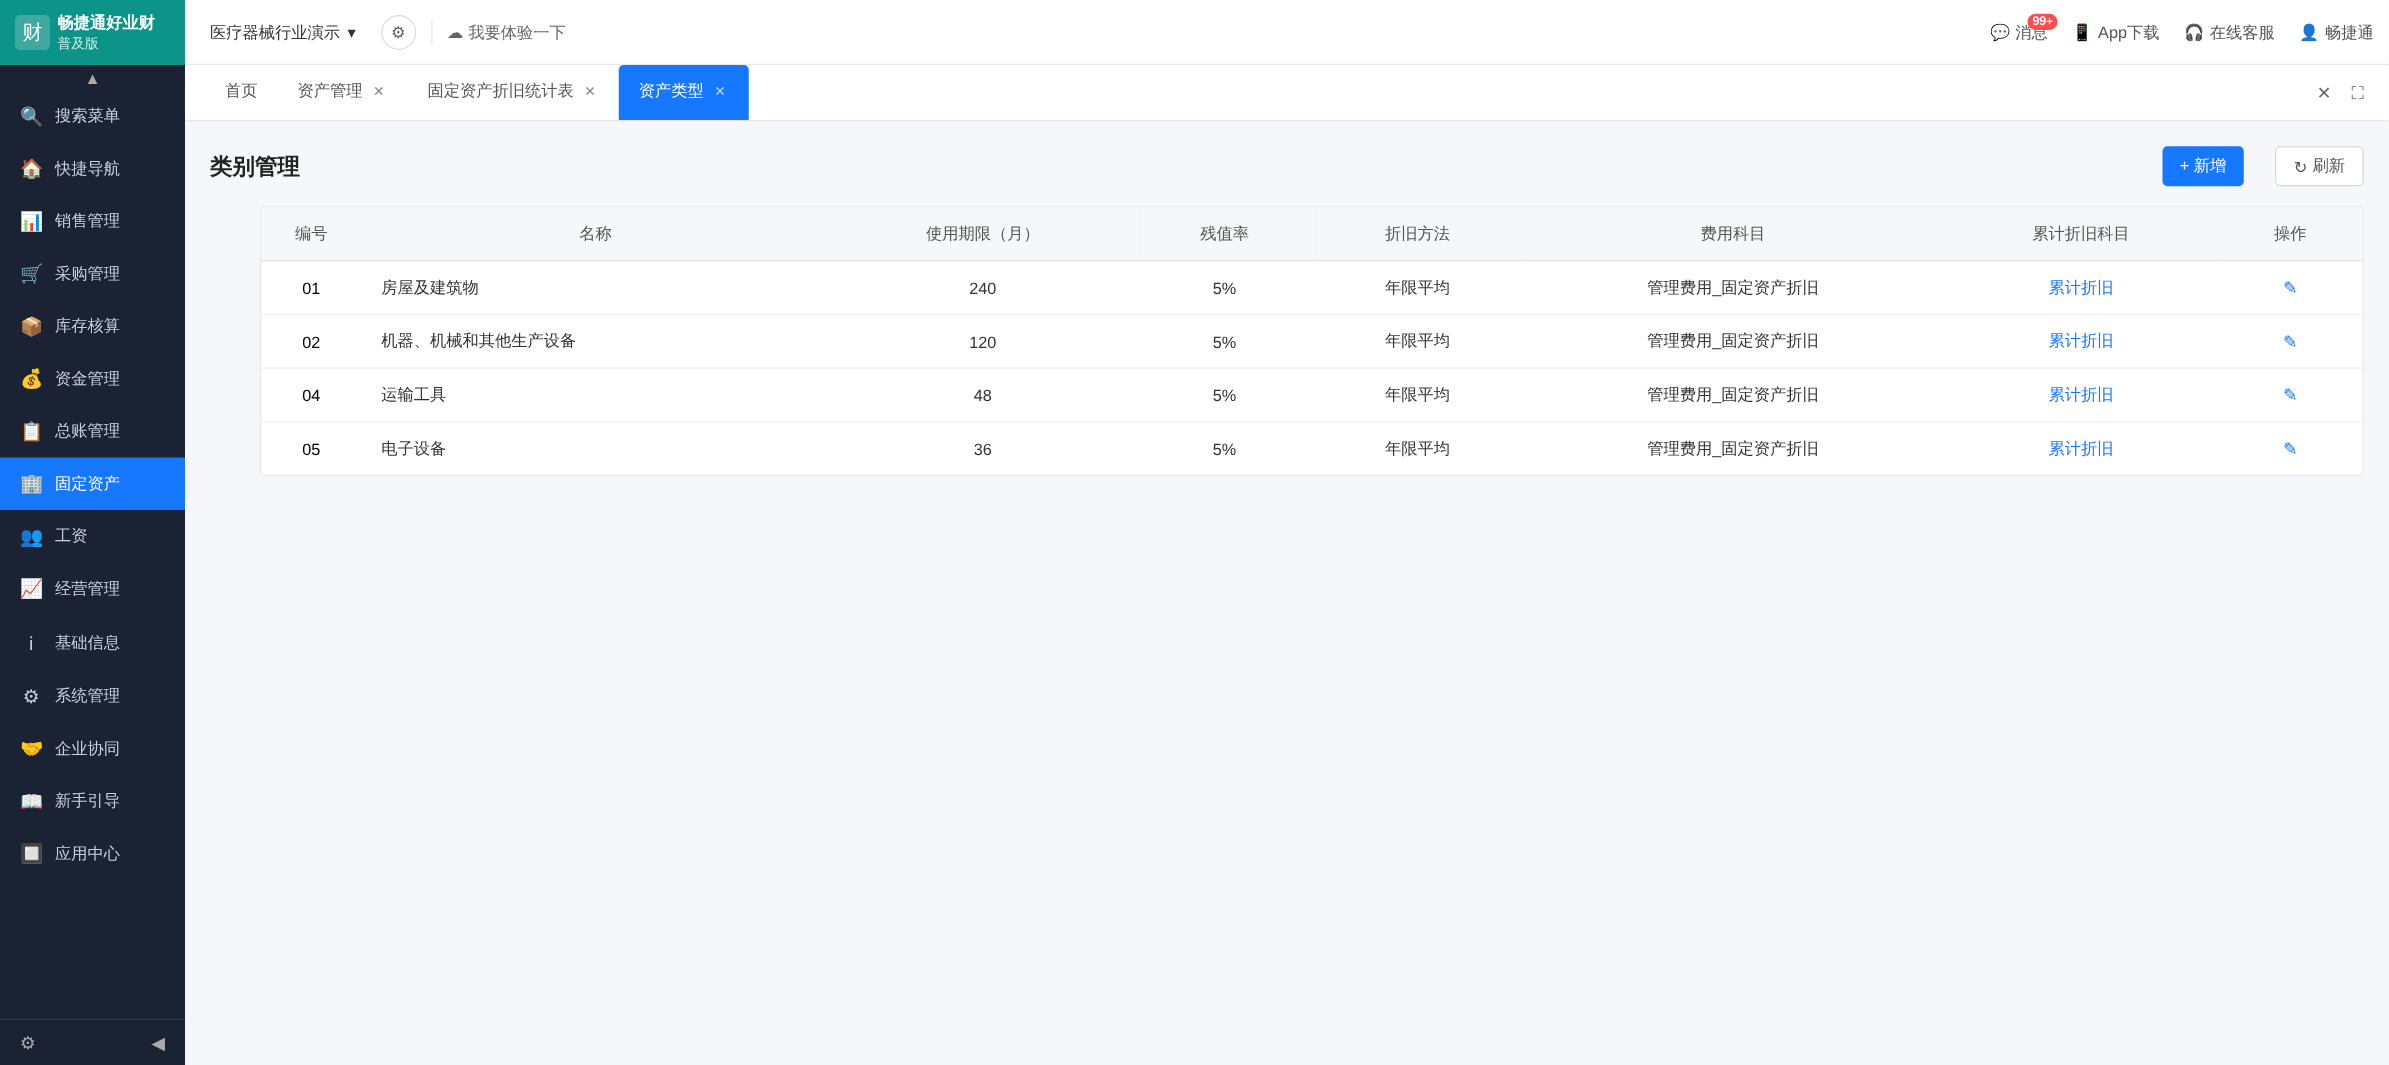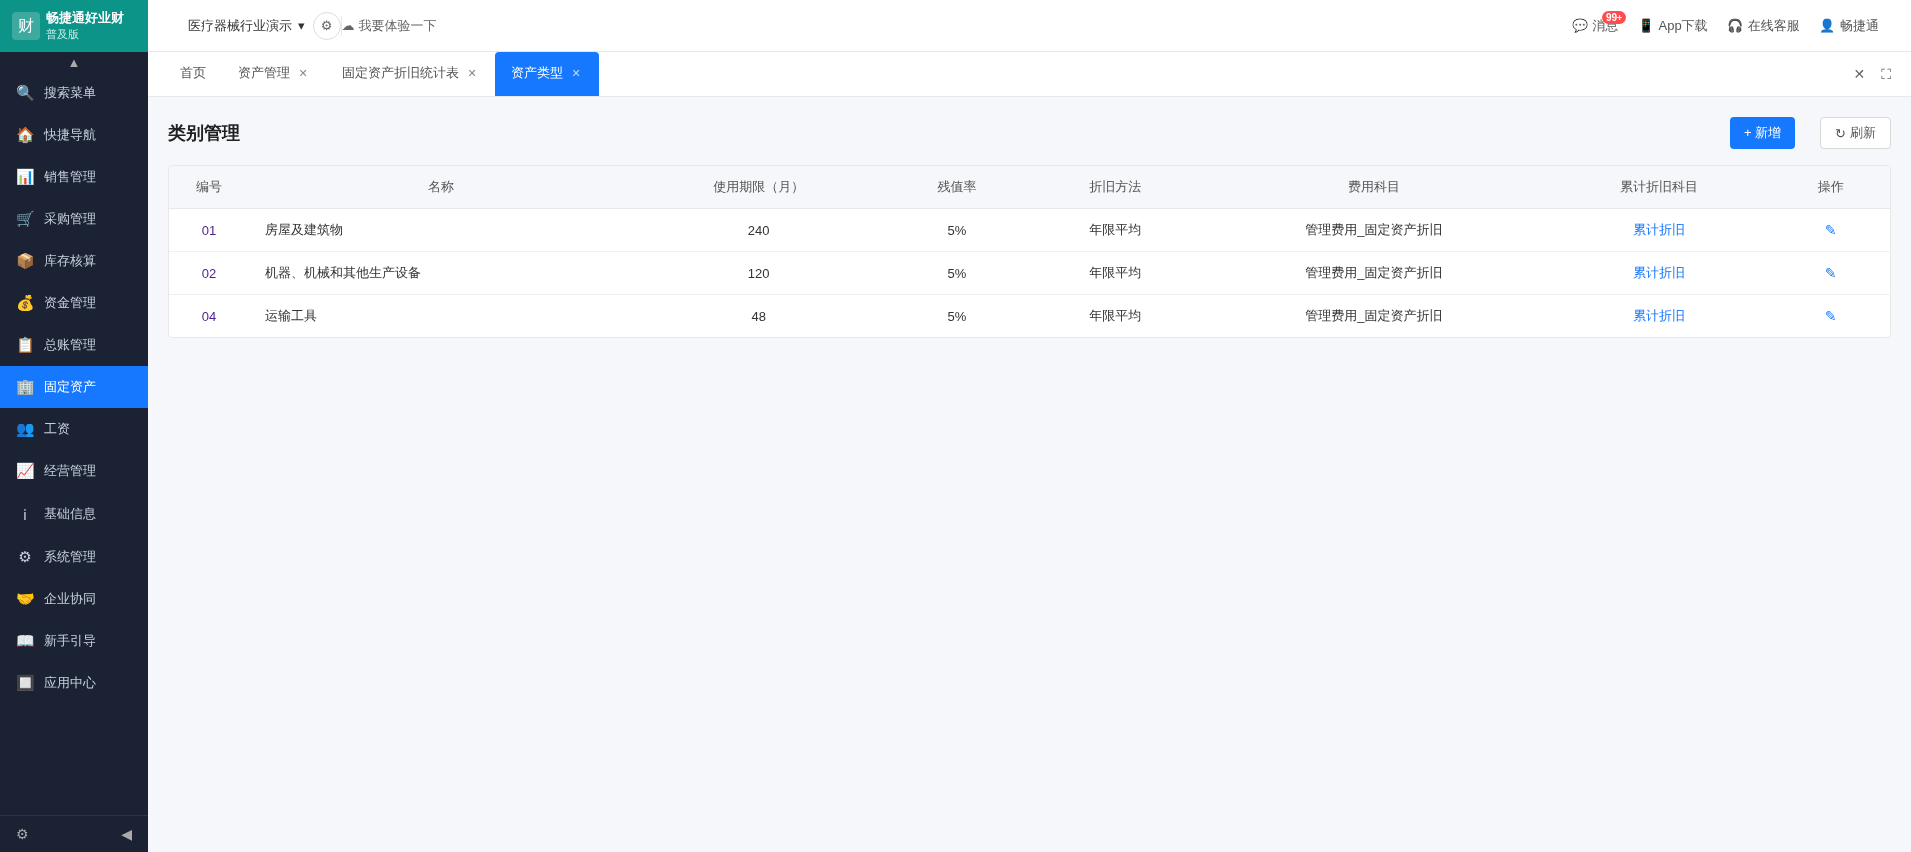--- a/index.html
+++ b/index.html
@@ -80,22 +80,23 @@
       flex-direction: column;
       overflow: hidden;
     }
 
     
     .topbar {
       background: white;
       height: 52px;
       display: flex;
       align-items: center;
-      padding: 0 32px;
+      padding: 0 12px;
       border-bottom: 1px solid #e8e8e8;
+      gap: 12px;
       flex-shrink: 0;
     }
     .topbar-company {
       display: flex;
       align-items: center;
       gap: 6px;
       font-size: 13px;
       color: #333;
       cursor: pointer;
       padding: 4px 8px;
@@ -216,20 +217,21 @@
       font-size: 13px;
       display: flex; align-items: center; gap: 4px;
     }
 
     
     .table-container {
       background: white;
       border-radius: 4px;
       border: 1px solid #e8e8e8;
       overflow: hidden;
+      margin-left: 40px;
     }
     table {
       width: 100%;
       border-collapse: collapse;
     }
     thead tr {
       background: #f5f7fa;
     }
     thead th {
       padding: 12px 16px;
@@ -244,21 +246,21 @@
       border-bottom: 1px solid #f0f0f0;
     }
     tbody tr:last-child { border-bottom: none; }
     tbody td {
       padding: 12px 16px;
       text-align: center;
       color: #333;
       font-size: 13px;
     }
     tbody td.name-col { text-align: left; }
-    .td-link { color: #4c1d95; cursor: pointer; }
+    .td-link { color: #000000; cursor: pointer; }
     .td-cumulative { color: #1677ff; cursor: pointer; }
     .edit-icon {
       color: #1677ff; cursor: pointer; font-size: 14px;
     }
   </style>
 </head>
 <body>
 
 <div class="sidebar">
   <div class="sidebar-header">
@@ -448,17 +450,27 @@
             <tr>
       <td class="td-link">04</td>
       <td class="name-col">运输工具</td>
       <td>48</td>
       <td>5%</td>
       <td>年限平均</td>
       <td>管理费用_固定资产折旧</td>
       <td class="td-cumulative">累计折旧</td>
       <td><span class="edit-icon">✎</span></td>
     </tr>
+            <tr>
+      <td class="td-link">05</td>
+      <td class="name-col">电子设备</td>
+      <td>36</td>
+      <td>5%</td>
+      <td>年限平均</td>
+      <td>管理费用_固定资产折旧</td>
+      <td class="td-cumulative">累计折旧</td>
+      <td><span class="edit-icon">✎</span></td>
+    </tr>
           </tbody>
       </table>
     </div>
   </div>
 </div>
 
 </body></html>

